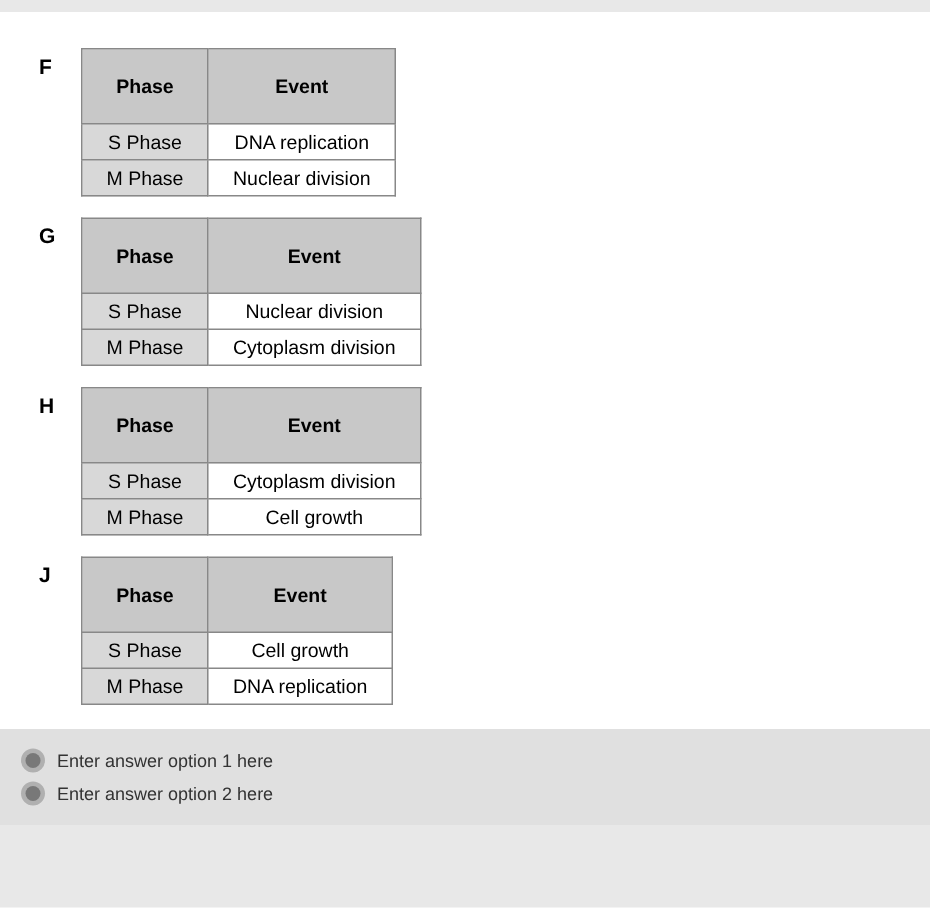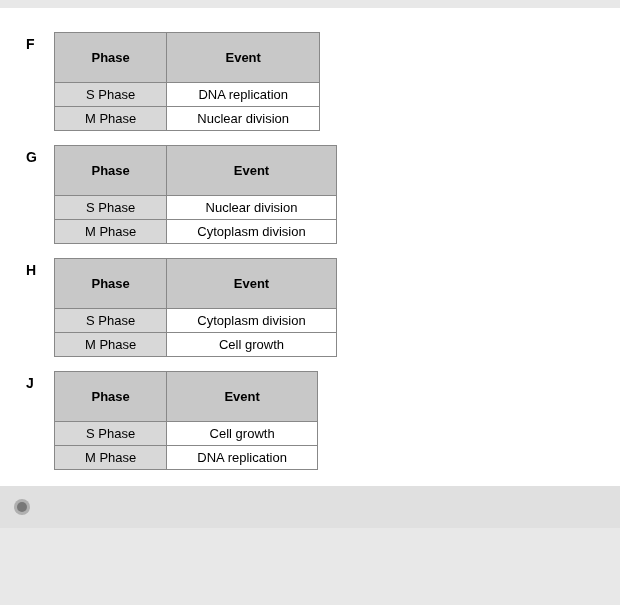--- a/index.html
+++ b/index.html
@@ -55,21 +55,21 @@
     }
     table th {
       background: #c8c8c8;
       border: 1.5px solid #888;
       padding: 17px 14px;
       font-weight: bold;
       text-align: center;
     }
     table td {
       border: 1.5px solid #888;
-      padding: 4px 30px;
+      padding: 4px 16px;
       text-align: center;
       background: #fff;
     }
     table td:first-child {
       background: #d8d8d8;
       font-weight: normal;
     }
     .bottom-section {
       background: #e0e0e0;
       padding: 10px 14px;
@@ -198,14 +198,21 @@
       </div>
     </div>
 </div>
 
 <div class="bottom-section">
 
 <div class="answer-option">
       <div class="answer-circle">
         <div class="answer-circle-inner"></div>
       </div>
+      <span>Enter answer option 1 here</span>
+    </div>
+    <div class="answer-option">
+      <div class="answer-circle">
+        <div class="answer-circle-inner"></div>
+      </div>
+      <span>Enter answer option 2 here</span>
     </div>
   </div>
 
 </body></html>

